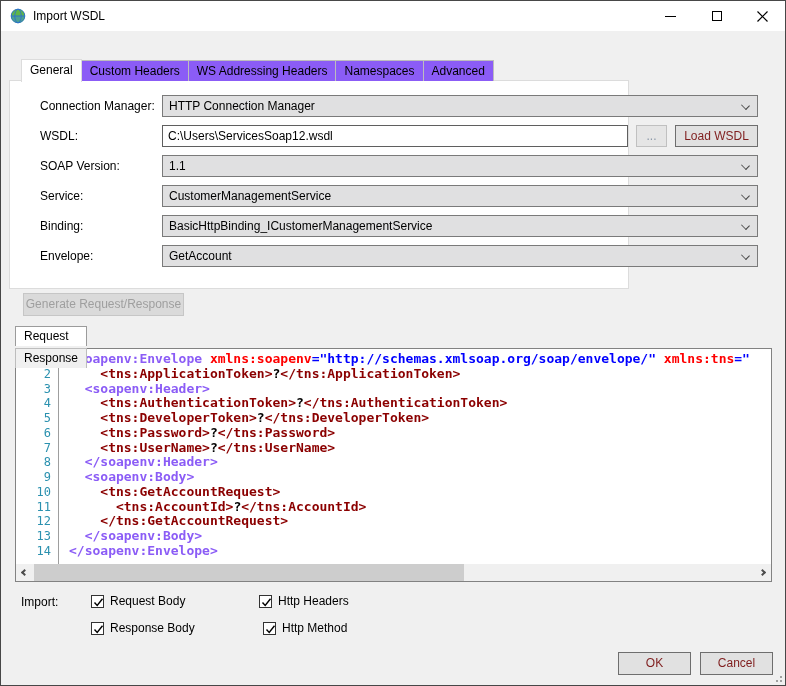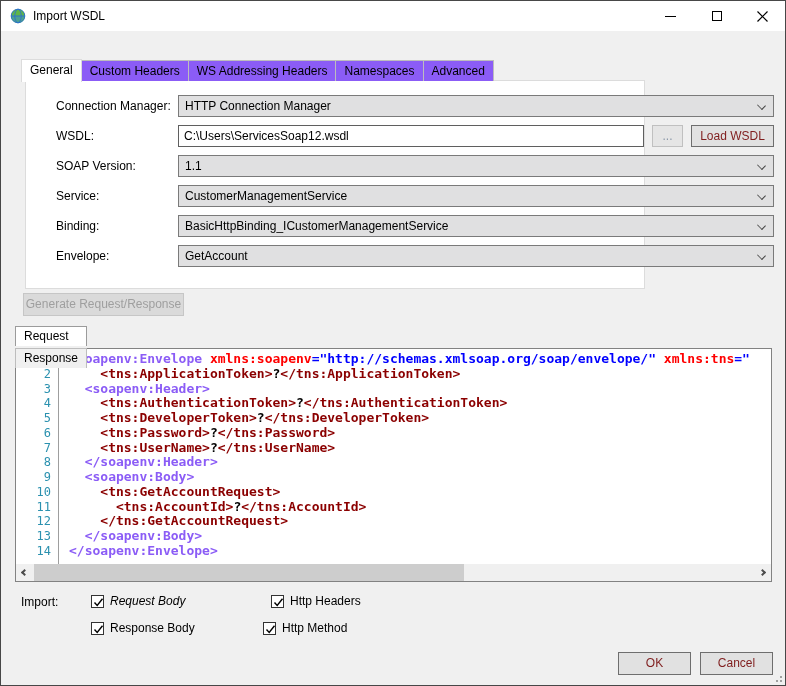--- a/index.html
+++ b/index.html
@@ -17,21 +17,21 @@
              align-items:center; justify-content:center; }
   .btn-min  { right:92px; } .btn-max { right:46px; } .btn-close { right:0; }
   .glyph-min { width:11px; height:0; border-top:1px solid #000; }
   .glyph-max { width:10px; height:10px; border:1px solid #000; }
 
   
   .main-tabs { position:absolute; left:20px; top:58px; height:22px; display:flex; z-index:3; }
   .mtab { height:21px; margin-top:1px; padding:0 8px; line-height:20px; background:#8b5cf6;
           border:1px solid #bdbdbd; border-bottom:none; margin-right:-1px; color:#000; }
   .mtab.active { background:#ffffff; border-color:#dcdcdc; height:23px; margin-top:0; z-index:4; position:relative; }
-  .tab-page { position:absolute; left:24px; top:79px; width:620px; height:209px;
+  .tab-page { position:absolute; left:8px; top:79px; width:620px; height:209px;
               background:#ffffff; border:1px solid #dcdcdc; z-index:2; }
 
   
   .flabel { position:absolute; left:30px; height:22px; line-height:22px; color:#000; }
   .combo { position:absolute; left:152px; width:596px; height:22px; background:#e0e0e1;
            border:1px solid #7a7a7a; line-height:20px; padding:0 24px 0 6px;
            white-space:nowrap; overflow:hidden; }
   .combo .chev { position:absolute; right:8px; top:6px; width:7px; height:7px;
                  border-right:1px solid #444; border-bottom:1px solid #444;
                  transform:rotate(45deg) scale(1,.8); }
@@ -83,22 +83,22 @@
             transform:rotate(45deg); }
   .scroll-thumb { position:absolute; left:18px; top:0; width:430px; height:17px; background:#cdcdcd; }
 
   
   .import-label { position:absolute; left:20px; top:594px; }
   .chk { position:absolute; display:flex; align-items:center; }
   .chk .box { width:13px; height:13px; background:#fff; border:1px solid #333;
               margin-right:6px; position:relative; }
   .chk .box svg { position:absolute; left:1px; top:1px; visibility:hidden; }
   .chk.checked .box svg { visibility:visible; }
-  .chk-1 { left:90px;  top:593px;font-style:italic; } .chk-2 { left:90px;  top:620px; }
-  .chk-3 { left:270px; top:593px; } .chk-4 { left:262px; top:620px; }
+  .chk-1 { left:90px;  top:593px; } .chk-2 { left:90px;  top:620px; }
+  .chk-3 { left:258px; top:593px; } .chk-4 { left:262px; top:620px; }
 
   
   .ok-btn { position:absolute; left:617px; top:651px; width:73px; height:23px; line-height:21px; }
   .cancel-btn { position:absolute; left:699px; top:651px; width:73px; height:23px; line-height:21px; }
   .grip { position:absolute; right:2px; bottom:2px; }
 </style>
 </head>
 <body>
 
 <div class="window">

